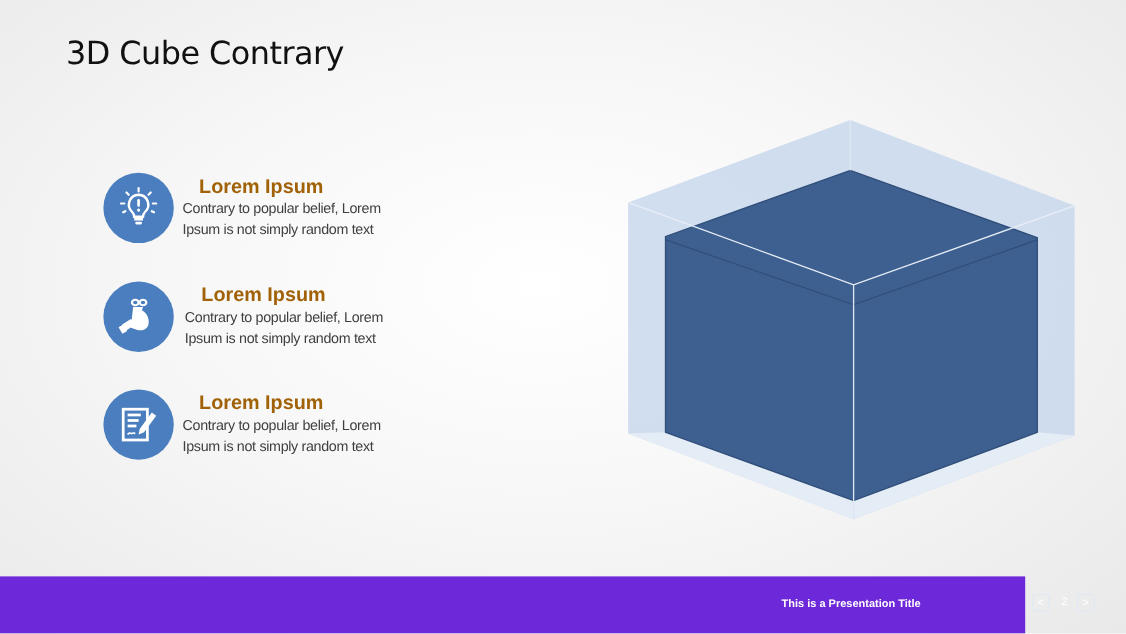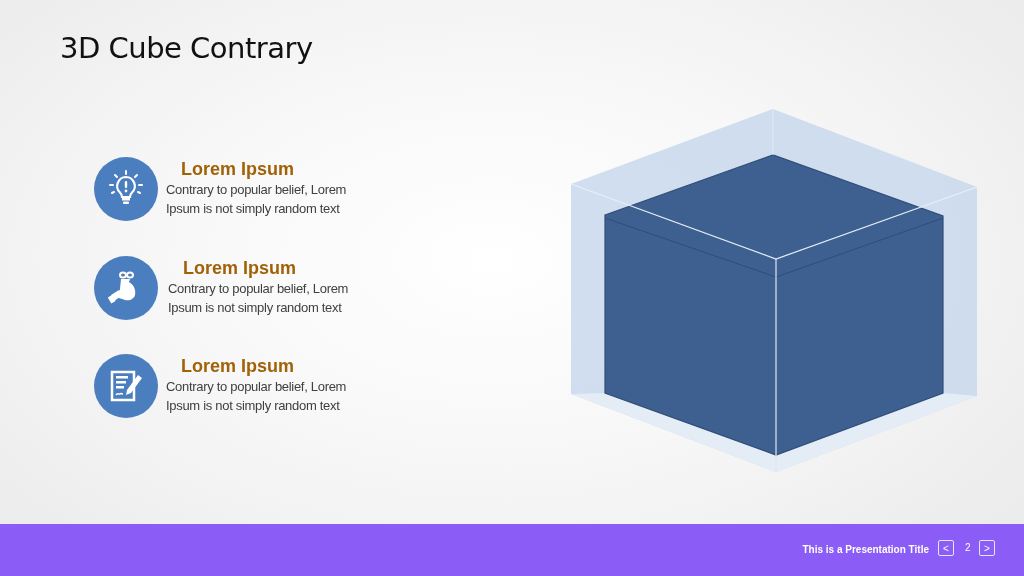--- a/index.html
+++ b/index.html
@@ -22,21 +22,21 @@
     position:absolute; left:72px; top:2px;
     font-size:18px; font-weight:bold; color:#a16207;margin-left:15px;
   }
   .item .desc {
     position:absolute; left:72px; top:23px; width:240px;
     font-size:13px; line-height:19px; color:#404040;
     font-family: Liberation Sans, sans-serif; letter-spacing:-0.3px;
   }
   .cube { position:absolute; left:0; top:0; width:1024px; height:576px; }
   .footer {
-    position:absolute; left:0; bottom:0; width:1024px; height:52px; background:#8b5cf6;
+    position:absolute; left:0; bottom:0; width:932px; height:52px; background:#6d28d9;
   }
   .footer .ptitle {
     position:absolute; right:95px; top:20px; font-size:10px; font-weight:bold; color:#fff;
   }
   .footer .navbtn {
     position:absolute; top:16px; width:16px; height:16px; border:1px solid #dfe8f4; border-radius:2px;
     color:#fff; font-size:10px; line-height:16px; text-align:center; box-sizing:border-box;
   }
   .footer .pnum {
     position:absolute; left:965px; top:18px; color:#fff; font-size:10px;

